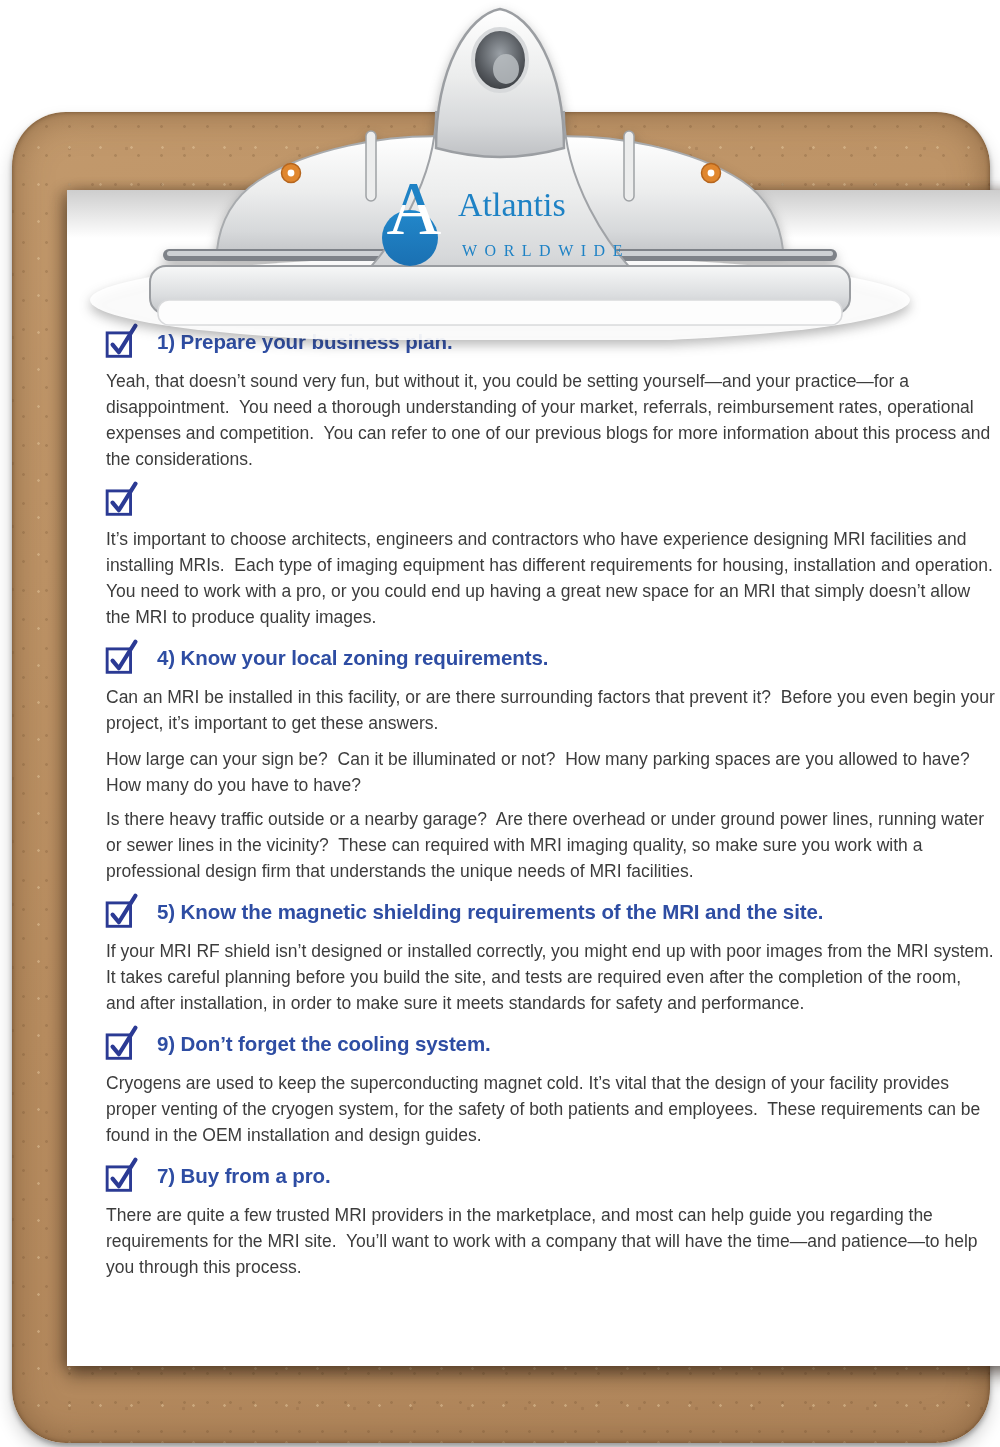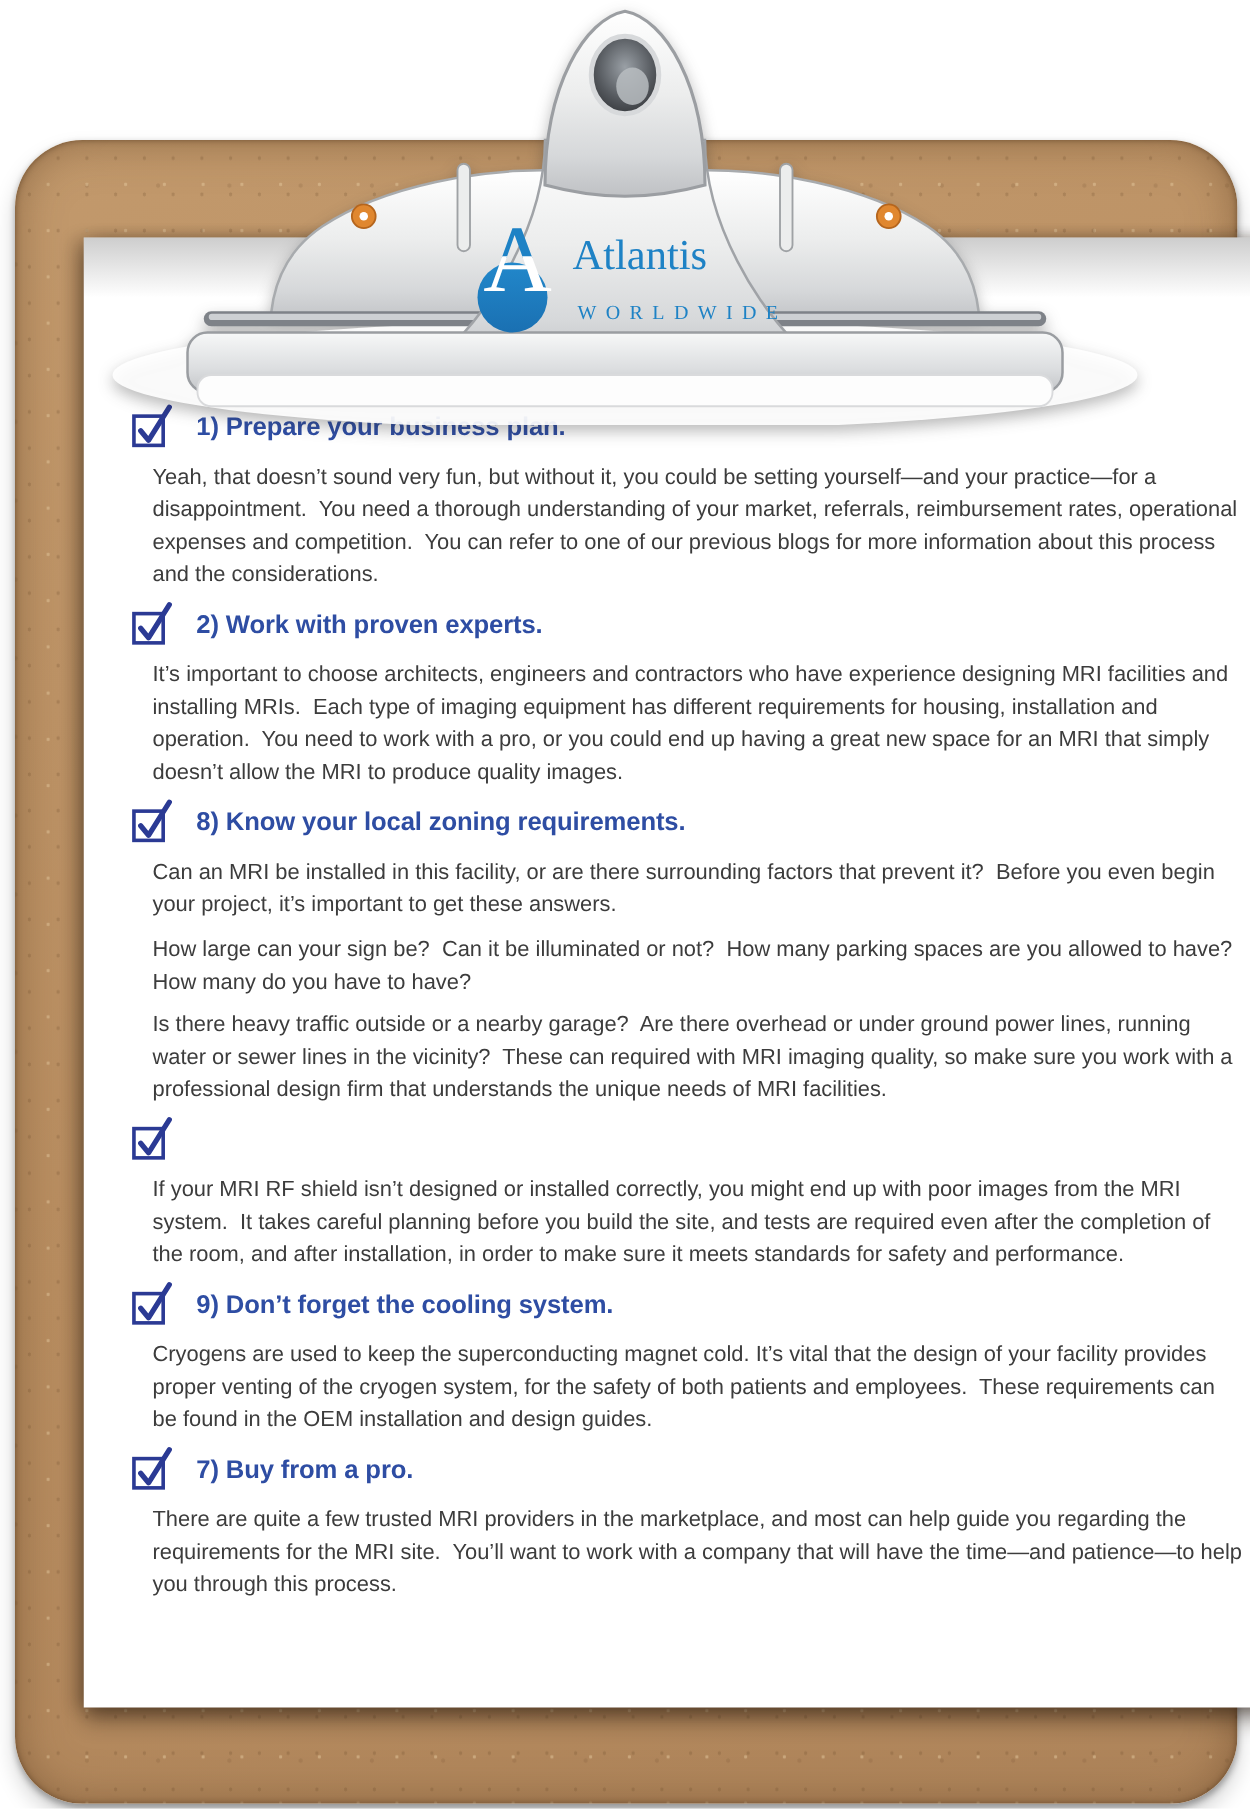--- a/index.html
+++ b/index.html
@@ -41,21 +41,21 @@
   }
   .content{position:relative;padding:132px 42px 0 39px;color:#3c3c3c;}
   .item-head{display:flex;align-items:flex-start;gap:17px;margin:0 0 8px -2px;}
   .checkbox{flex:0 0 36px;height:38px;}
   .item-heading{
     margin:0;padding-top:7px;
     font-size:20.5px;line-height:1.25;font-weight:700;letter-spacing:-0.1px;
     color:#2e4da3;
   }
   .body-par{
-    margin:0 0 8px 16px;
+    margin:0 0 8px 0;
     font-size:17.5px;line-height:26px;white-space:pre-wrap;
   }
   .body-par + .body-par{margin-top:10px;}
   section.item{margin-bottom:6px;}
   
   .clip{
     position:absolute;left:0;top:0;
     filter:drop-shadow(0 5px 6px rgba(40,40,40,.35));
   }
   
@@ -95,51 +95,51 @@
       </section>
 
       <section class="item">
         <div class="item-head">
           <span class="checkbox">
             <svg viewBox="0 0 40 40" width="36" height="38">
                 <rect x="3.5" y="11" width="26" height="26" fill="#ffffff" stroke="#2b3a94" stroke-width="3.2"></rect>
                 <path d="M9.5 24 L16.5 32.5 L35 3" fill="none" stroke="#2b3a94" stroke-width="4.6" stroke-linecap="round" stroke-linejoin="round"></path>
               </svg>
           </span>
-          <h2 class="item-heading">2) Work with proven experts.</h2>
         </div>
         <p class="body-par">It’s important to choose architects, engineers and contractors who have experience designing MRI facilities and installing MRIs.  Each type of imaging equipment has different requirements for housing, installation and operation.  You need to work with a pro, or you could end up having a great new space for an MRI that simply doesn’t allow the MRI to produce quality images.</p>
       </section>
 
       <section class="item">
         <div class="item-head">
           <span class="checkbox">
             <svg viewBox="0 0 40 40" width="36" height="38">
                 <rect x="3.5" y="11" width="26" height="26" fill="#ffffff" stroke="#2b3a94" stroke-width="3.2"></rect>
                 <path d="M9.5 24 L16.5 32.5 L35 3" fill="none" stroke="#2b3a94" stroke-width="4.6" stroke-linecap="round" stroke-linejoin="round"></path>
               </svg>
           </span>
-          <h2 class="item-heading">8) Know your local zoning requirements.</h2>
+          <h2 class="item-heading">4) Know your local zoning requirements.</h2>
         </div>
         <p class="body-par">Can an MRI be installed in this facility, or are there surrounding factors that prevent it?  Before you even begin your project, it’s important to get these answers.</p>
         <p class="body-par">How large can your sign be?  Can it be illuminated or not?  How many parking spaces are you allowed to have?  How many do you have to have?</p>
       </section>
 
       <section class="item">
         <p class="body-par">Is there heavy traffic outside or a nearby garage?  Are there overhead or under ground power lines, running water or sewer lines in the vicinity?  These can required with MRI imaging quality, so make sure you work with a professional design firm that understands the unique needs of MRI facilities.</p>
       </section>
 
       <section class="item">
         <div class="item-head">
           <span class="checkbox">
             <svg viewBox="0 0 40 40" width="36" height="38">
                 <rect x="3.5" y="11" width="26" height="26" fill="#ffffff" stroke="#2b3a94" stroke-width="3.2"></rect>
                 <path d="M9.5 24 L16.5 32.5 L35 3" fill="none" stroke="#2b3a94" stroke-width="4.6" stroke-linecap="round" stroke-linejoin="round"></path>
               </svg>
           </span>
+          <h2 class="item-heading">5) Know the magnetic shielding requirements of the MRI and the site.</h2>
         </div>
         <p class="body-par">If your MRI RF shield isn’t designed or installed correctly, you might end up with poor images from the MRI system.  It takes careful planning before you build the site, and tests are required even after the completion of the room, and after installation, in order to make sure it meets standards for safety and performance.</p>
       </section>
 
       <section class="item">
         <div class="item-head">
           <span class="checkbox">
             <svg viewBox="0 0 40 40" width="36" height="38">
                 <rect x="3.5" y="11" width="26" height="26" fill="#ffffff" stroke="#2b3a94" stroke-width="3.2"></rect>
                 <path d="M9.5 24 L16.5 32.5 L35 3" fill="none" stroke="#2b3a94" stroke-width="4.6" stroke-linecap="round" stroke-linejoin="round"></path>

